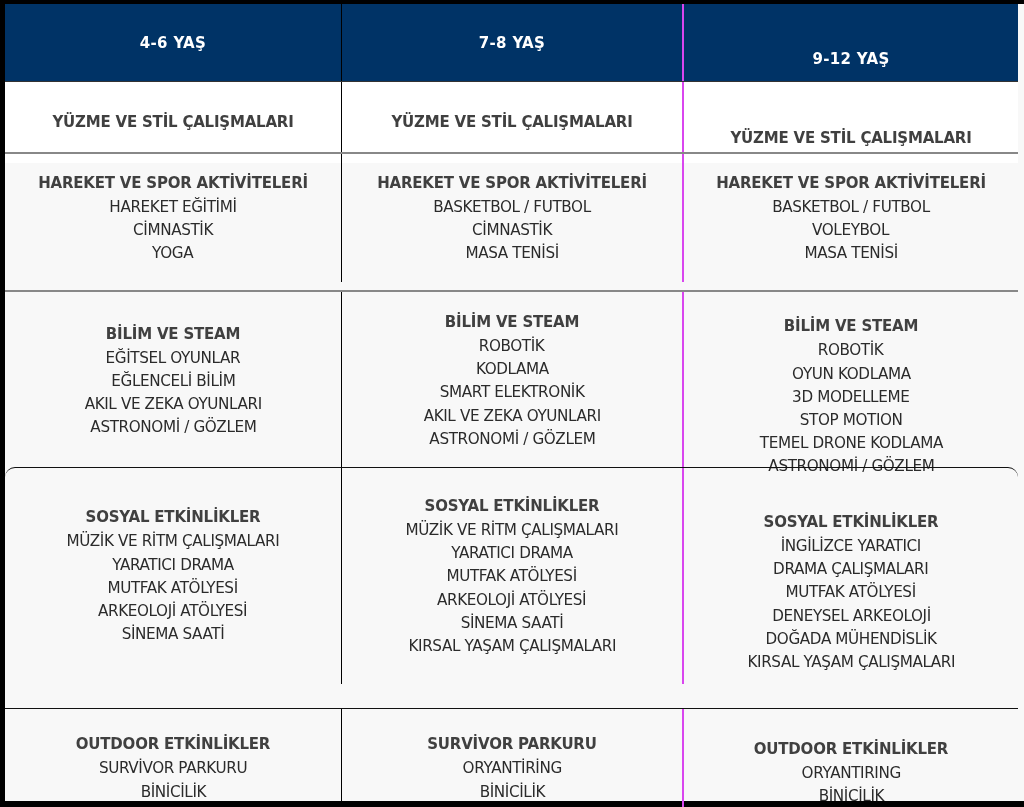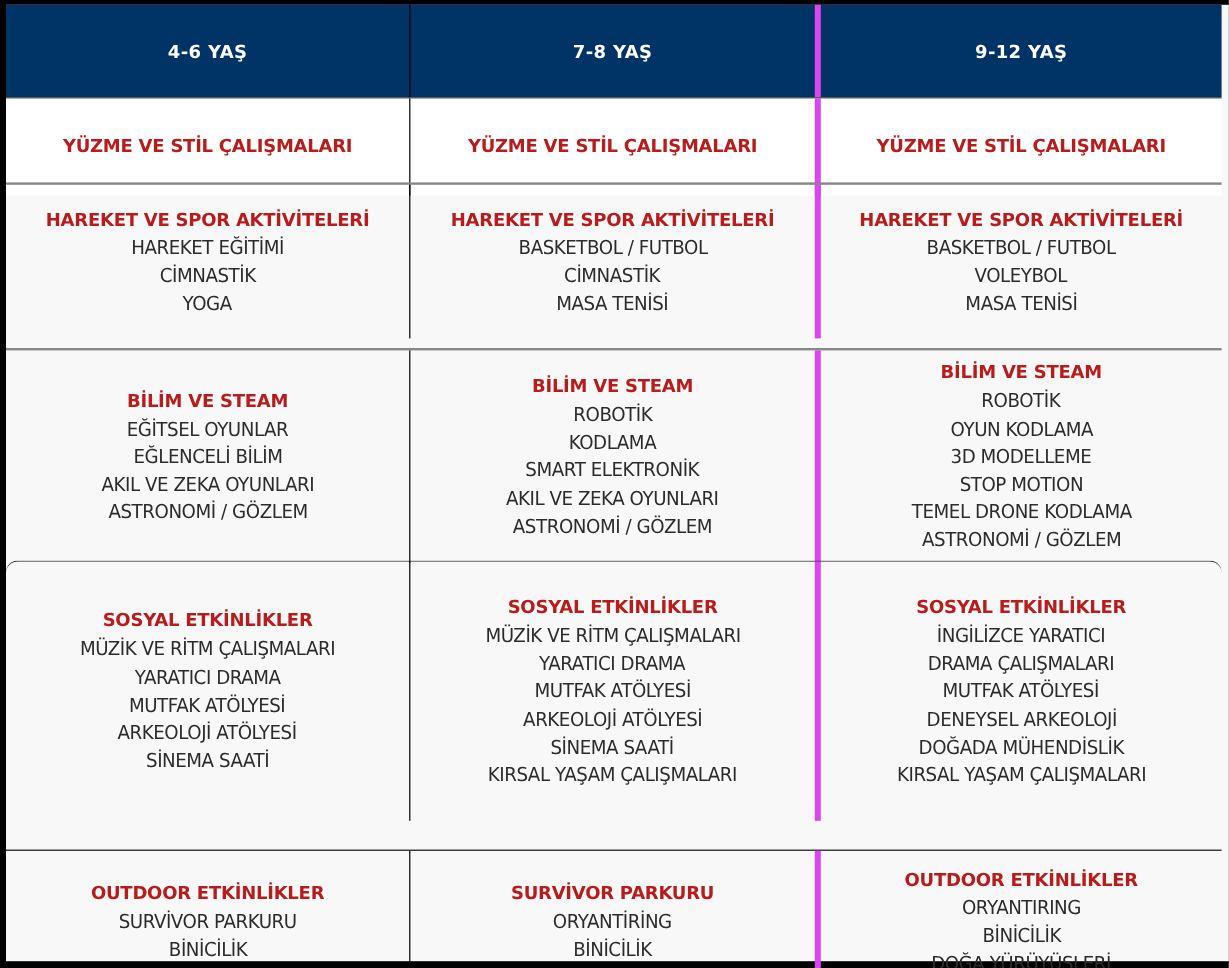--- a/index.html
+++ b/index.html
@@ -1,28 +1,28 @@
 <!DOCTYPE html>
 <html><head>
 <meta charset="utf-8">
 <style>
   html, body { margin:0; padding:0; }
   body { width:1024px; height:807px; background:#000; overflow:hidden; position:relative; font-family:"DejaVu Sans", sans-serif; }
   #tbl { position:absolute; left:5px; top:4px; width:1013px; height:797px; background:#f8f8f8;padding-left:12px; }
   .row { position:absolute; left:0; width:1013px; display:flex; }
   .cell { position:relative; height:100%; display:flex; flex-direction:column; align-items:center; justify-content:center; text-align:center; box-sizing:border-box; }
   .c0 { width:337px; border-right:1px solid #000; }
-  .c1 { width:342px; border-right:5px solid #d946ef; }
-  .c2 { width:334px; }
+  .c1 { width:342px; border-right:2px solid #d946ef; }
+  .c2 { width:334px;margin-top:16px; }
   .hdr { background:#003366; }
   .hdr .cell { color:#fff; font-weight:bold; font-size:15px; letter-spacing:0.3px; }
   .r1 { background:#fff; border-top:1px solid #333; }
   .rg { border-top:2px solid #888; }
   .rb { border-top:1px solid #111; }
-  .title { font-weight:bold; color:#b91c1c; font-size:15px; line-height:23px; letter-spacing:-0.2px; }
+  .title { font-weight:bold; color:#404040; font-size:15px; line-height:23px; letter-spacing:-0.2px; }
   .item { color:#2b2b2b; font-size:16px; line-height:23.2px; font-family:"DejaVu Sans", sans-serif; font-weight:normal; letter-spacing:-0.4px; transform:scaleX(0.95); }
 </style>
 </head>
 <body>
 
 <div id="tbl">
   <div class="row hdr" style="top:0;height:77px;">
     <div class="cell c0">4-6 YAŞ</div>
     <div class="cell c1">7-8 YAŞ</div>
     <div class="cell c2">9-12 YAŞ</div>

